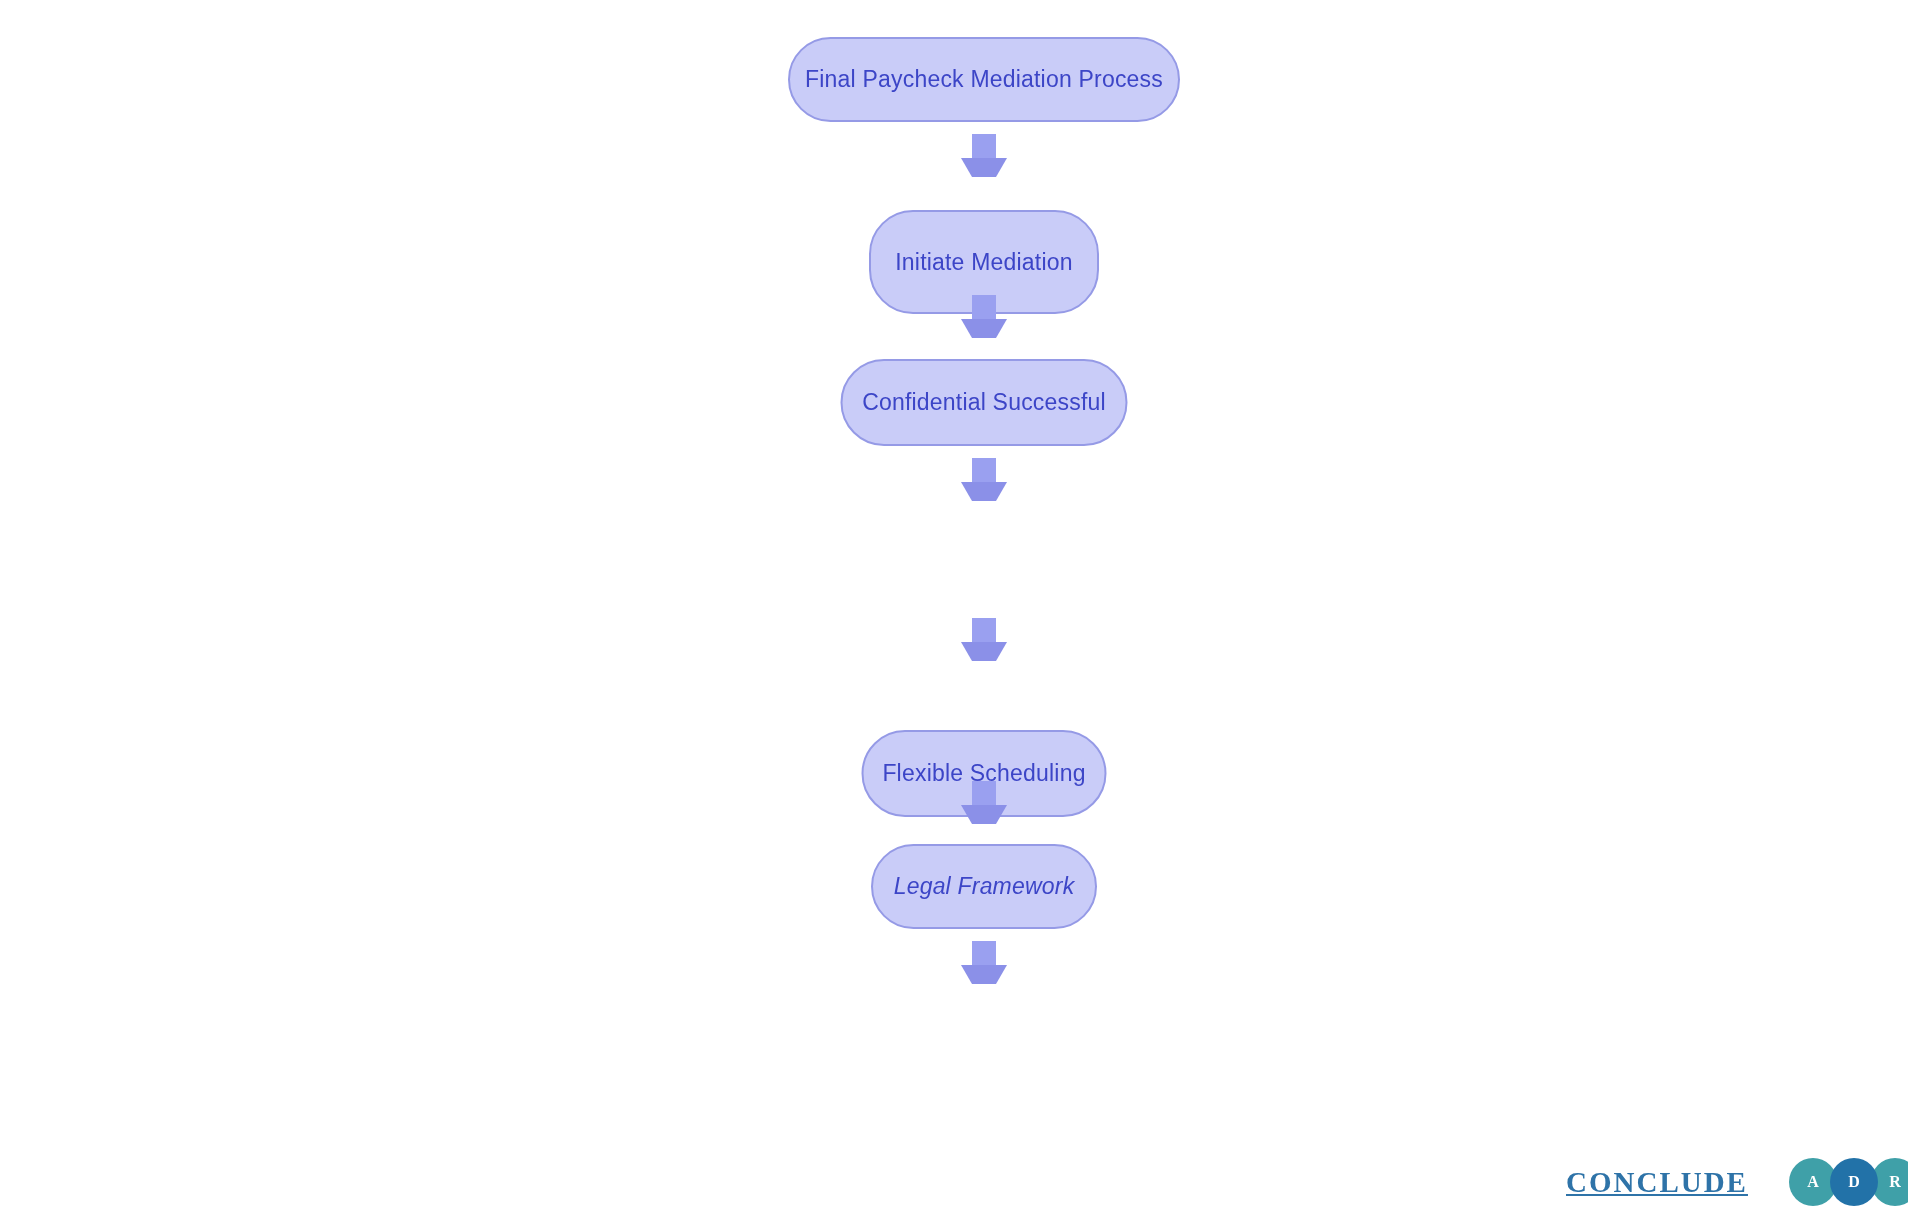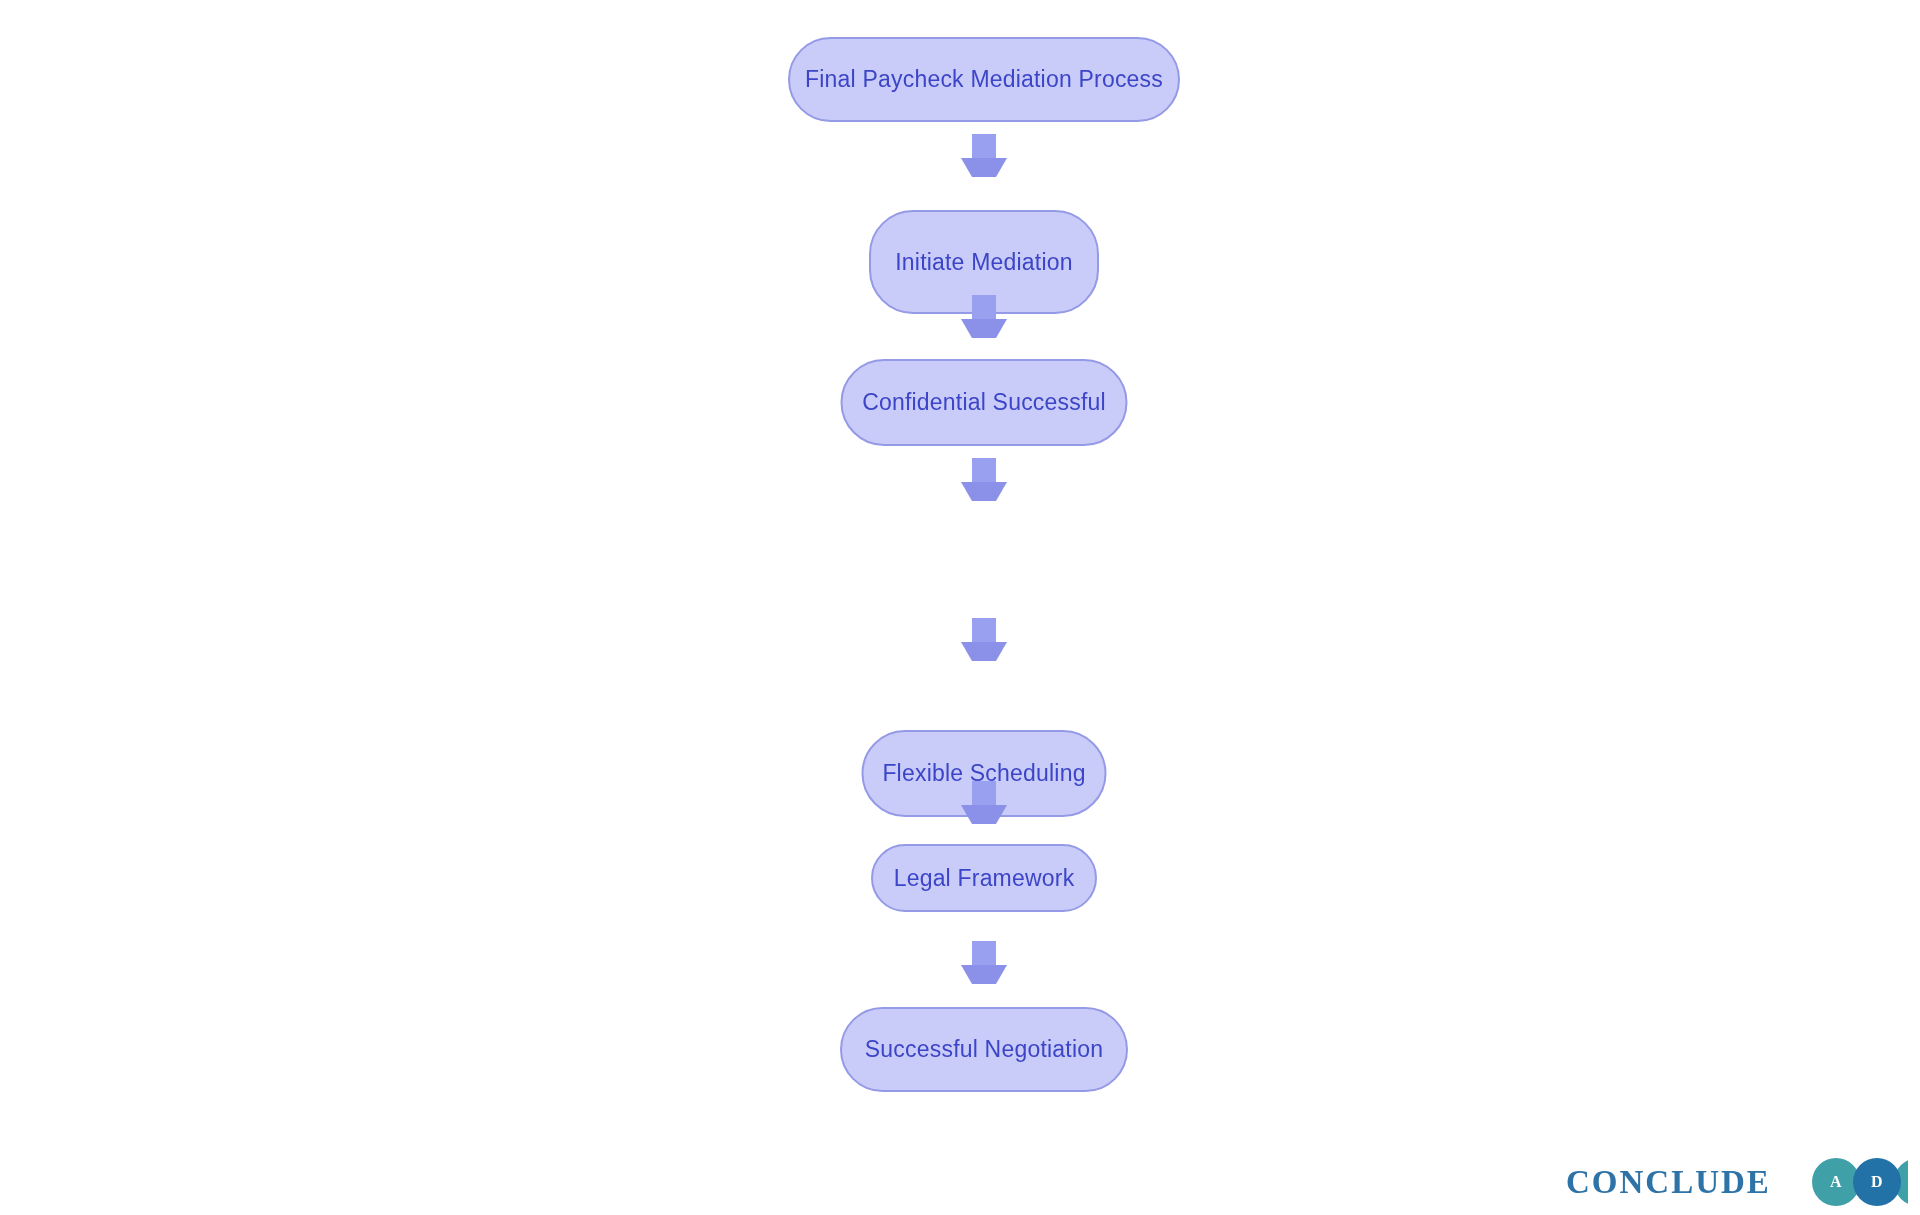--- a/index.html
+++ b/index.html
@@ -40,21 +40,21 @@
     color: var(--node-text);
     font-size: 23px;
     letter-spacing: 0.2px;
     white-space: nowrap;
   }
   .n1 { top: 13px;  width: 392px; height: 85px; }
   .n2 { top: 186px; width: 230px; height: 104px; }
   .n3 { top: 335px; width: 287px; height: 87px; }
   .n4 { top: 496px; width: 234px; height: 86px; }
   .n5 { top: 658px; width: 245px; height: 87px; margin-top: 48px; }
-  .n6 { top: 820px; width: 226px; height: 68px; }
+  .n6 { top: 820px; width: 226px; height: 85px; font-style: italic; }
   .n7 { top: 983px; width: 288px; height: 85px; }
 
   
   .arrow {
     position: absolute;
     left: 960px;
     transform: translateX(-50%);
     display: flex;
     flex-direction: column;
     align-items: center;
@@ -84,24 +84,25 @@
     left: 1518px;
     top: 1132px;
     height: 52px;
     display: flex;
     align-items: center;
     gap: 17px;
   }
   .wordmark {
     font-family: "Liberation Serif", "DejaVu Serif", serif;
     font-weight: bold;
-    font-size: 33px;
+    font-size: 29px;
     letter-spacing: 2px;
     color: var(--wordmark);
     line-height: 1;
+    text-decoration: underline;
   }
   .badges {
     display: flex;
     align-items: center;
   }
   .badge {
     width: 48px;
     height: 48px;
     border-radius: 50%;
     display: flex;
@@ -166,23 +167,20 @@
 
   <div class="node n6">
     <span>Legal Framework</span>
   </div>
 
   <div class="arrow a6">
     <div class="shaft"></div>
     <div class="head"></div>
   </div>
 
-  <div class="node n7">
-    <span>Successful Negotiation</span>
-  </div>
 
   <div class="brand">
     <span class="wordmark">CONCLUDE</span>
     <span class="badges">
       <span class="badge badge-a">A</span>
       <span class="badge badge-d">D</span>
       <span class="badge badge-r">R</span>
     </span>
   </div>
 

